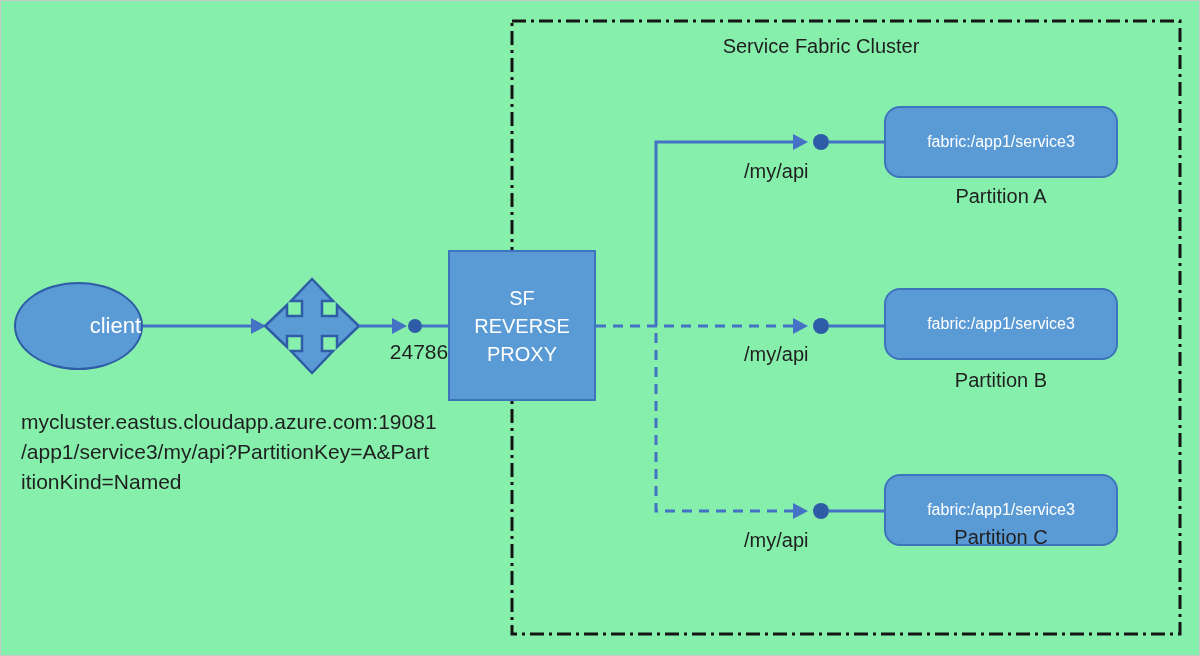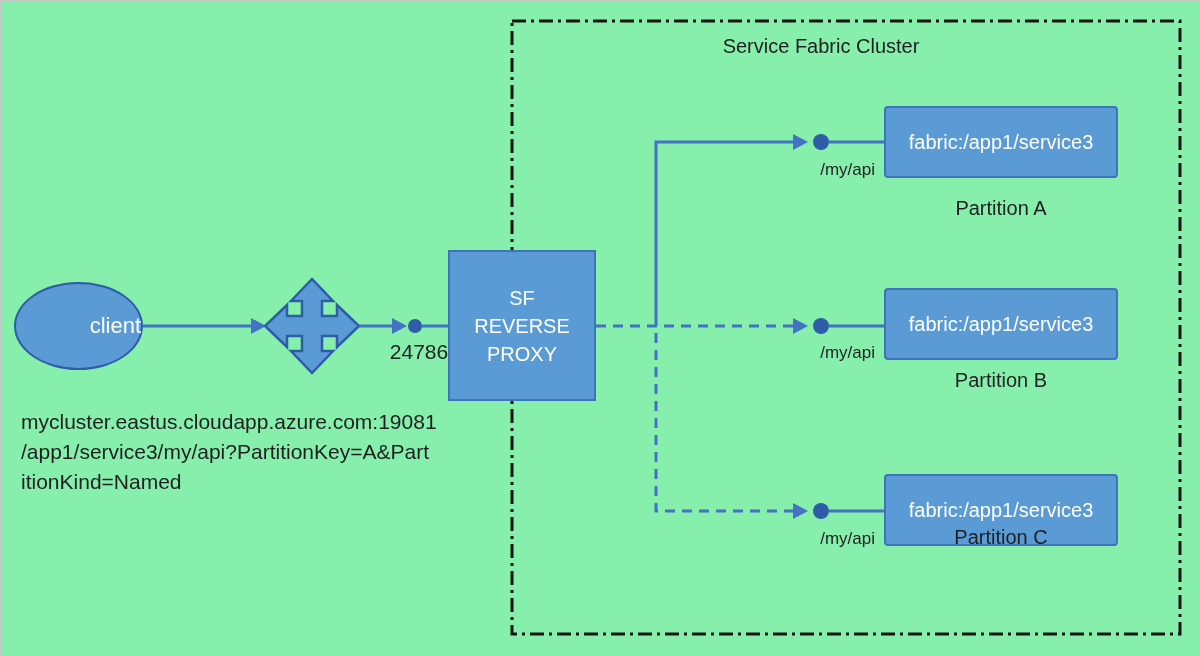--- a/index.html
+++ b/index.html
@@ -26,32 +26,32 @@
     display:flex;align-items:center;justify-content:flex-end;
     color:var(--text-light);font-size:22px;
   }
   .proxy-box{
     left:447px;top:249px;width:148px;height:151px;
     background:var(--shape-fill);border:2px solid var(--shape-border);
     display:flex;flex-direction:column;align-items:center;justify-content:center;
     color:var(--text-light);font-size:20px;line-height:28px;text-align:center;
   }
   .partition-box{
-    left:883px;width:234px;height:72px;border-radius:4px;
+    left:883px;width:234px;height:72px;border-radius:16px;
     background:var(--shape-fill);border:2px solid var(--shape-border);
     display:flex;align-items:center;justify-content:center;
-    color:var(--text-light);font-size:20px;
+    color:var(--text-light);font-size:16px;
   }
   .partition-name{
     left:883px;width:234px;text-align:center;
     color:var(--text-dark);font-size:20px;
   }
   .api-label{
-    left:778px;width:96px;text-align:right;
-    color:var(--text-dark);font-size:17px;
+    left:743px;width:96px;text-align:left;
+    color:var(--text-dark);font-size:20px;
   }
   .port-label{
     left:383px;top:339px;width:70px;text-align:center;
     color:var(--text-dark);font-size:21px;
   }
   .cluster-title{
     left:670px;top:34px;width:300px;text-align:center;
     color:var(--text-dark);font-size:20px;
   }
   .request-url{
@@ -113,21 +113,21 @@
   <div class="abs proxy-box">
     <span>SF</span>
     <span>REVERSE</span>
     <span>PROXY</span>
   </div>
 
   <div class="abs partition-box" style="top:105px;">
     <span>fabric:/app1/service3</span>
   </div>
   <div class="abs api-label" style="top:159px;">/my/api</div>
-  <div class="abs partition-name" style="top:184px;margin-top:12px;">Partition A</div>
+  <div class="abs partition-name" style="top:184px;">Partition A</div>
 
   <div class="abs partition-box" style="top:287px;">
     <span>fabric:/app1/service3</span>
   </div>
   <div class="abs api-label" style="top:342px;">/my/api</div>
   <div class="abs partition-name" style="top:368px;">Partition B</div>
 
   <div class="abs partition-box" style="top:473px;">
     <span>fabric:/app1/service3</span>
   </div>

